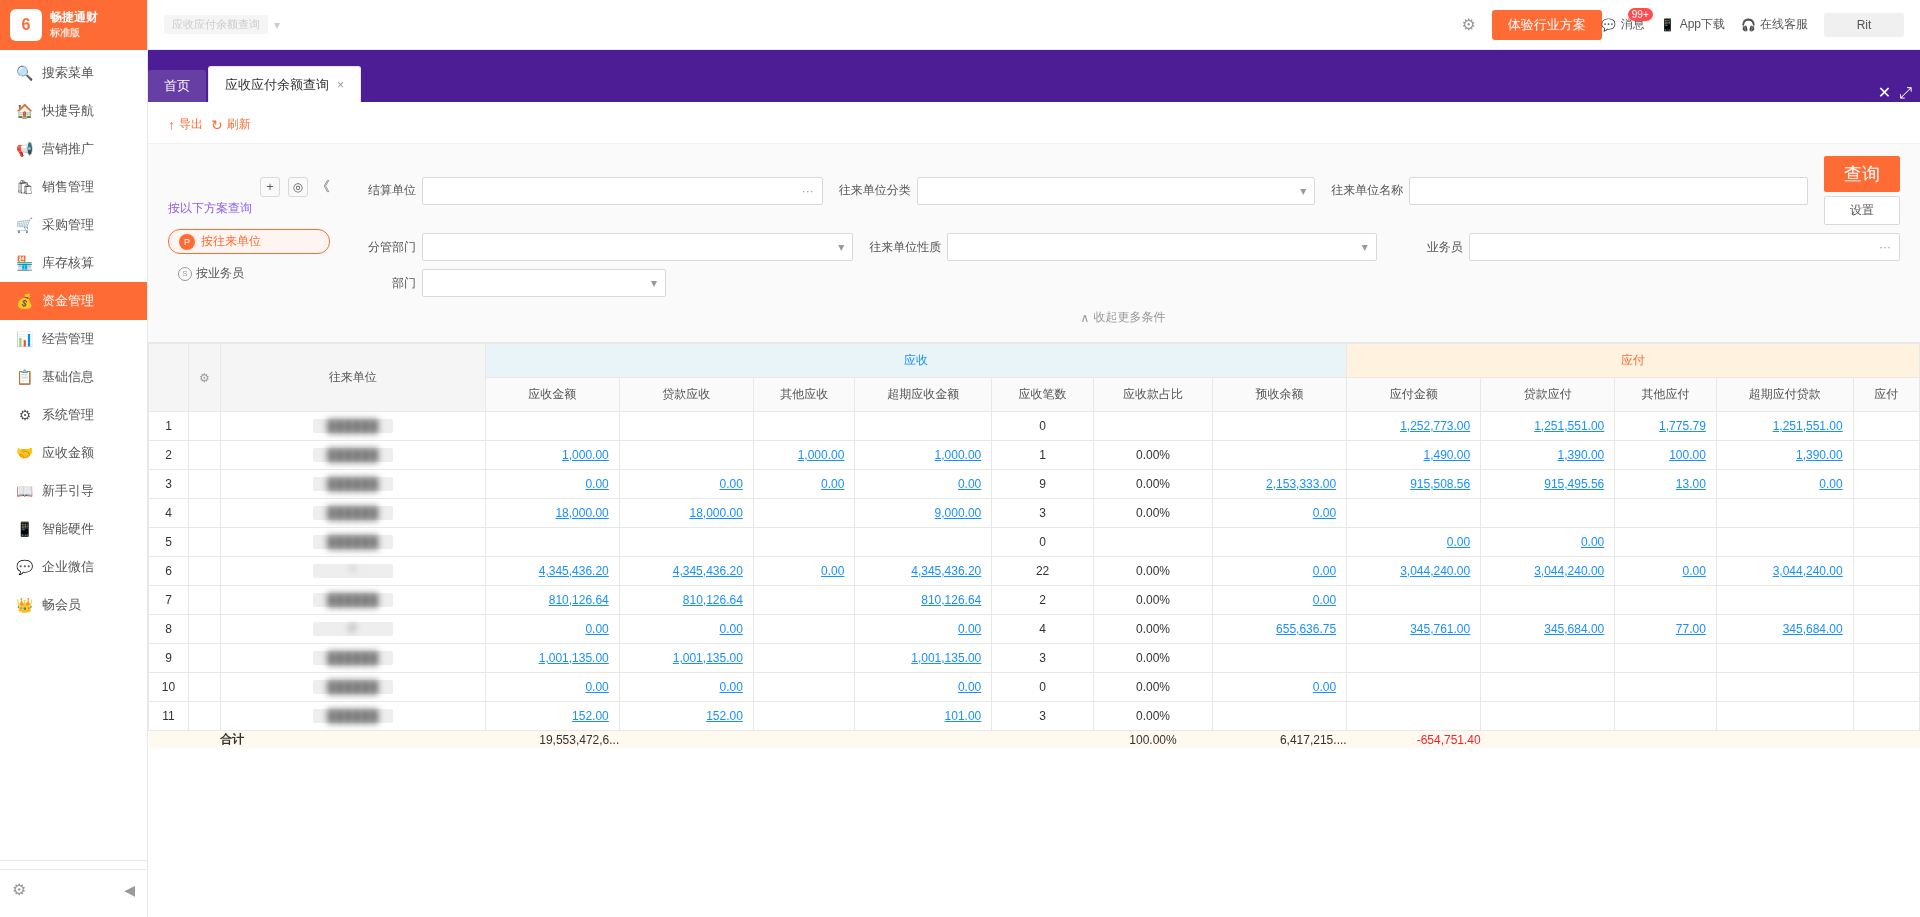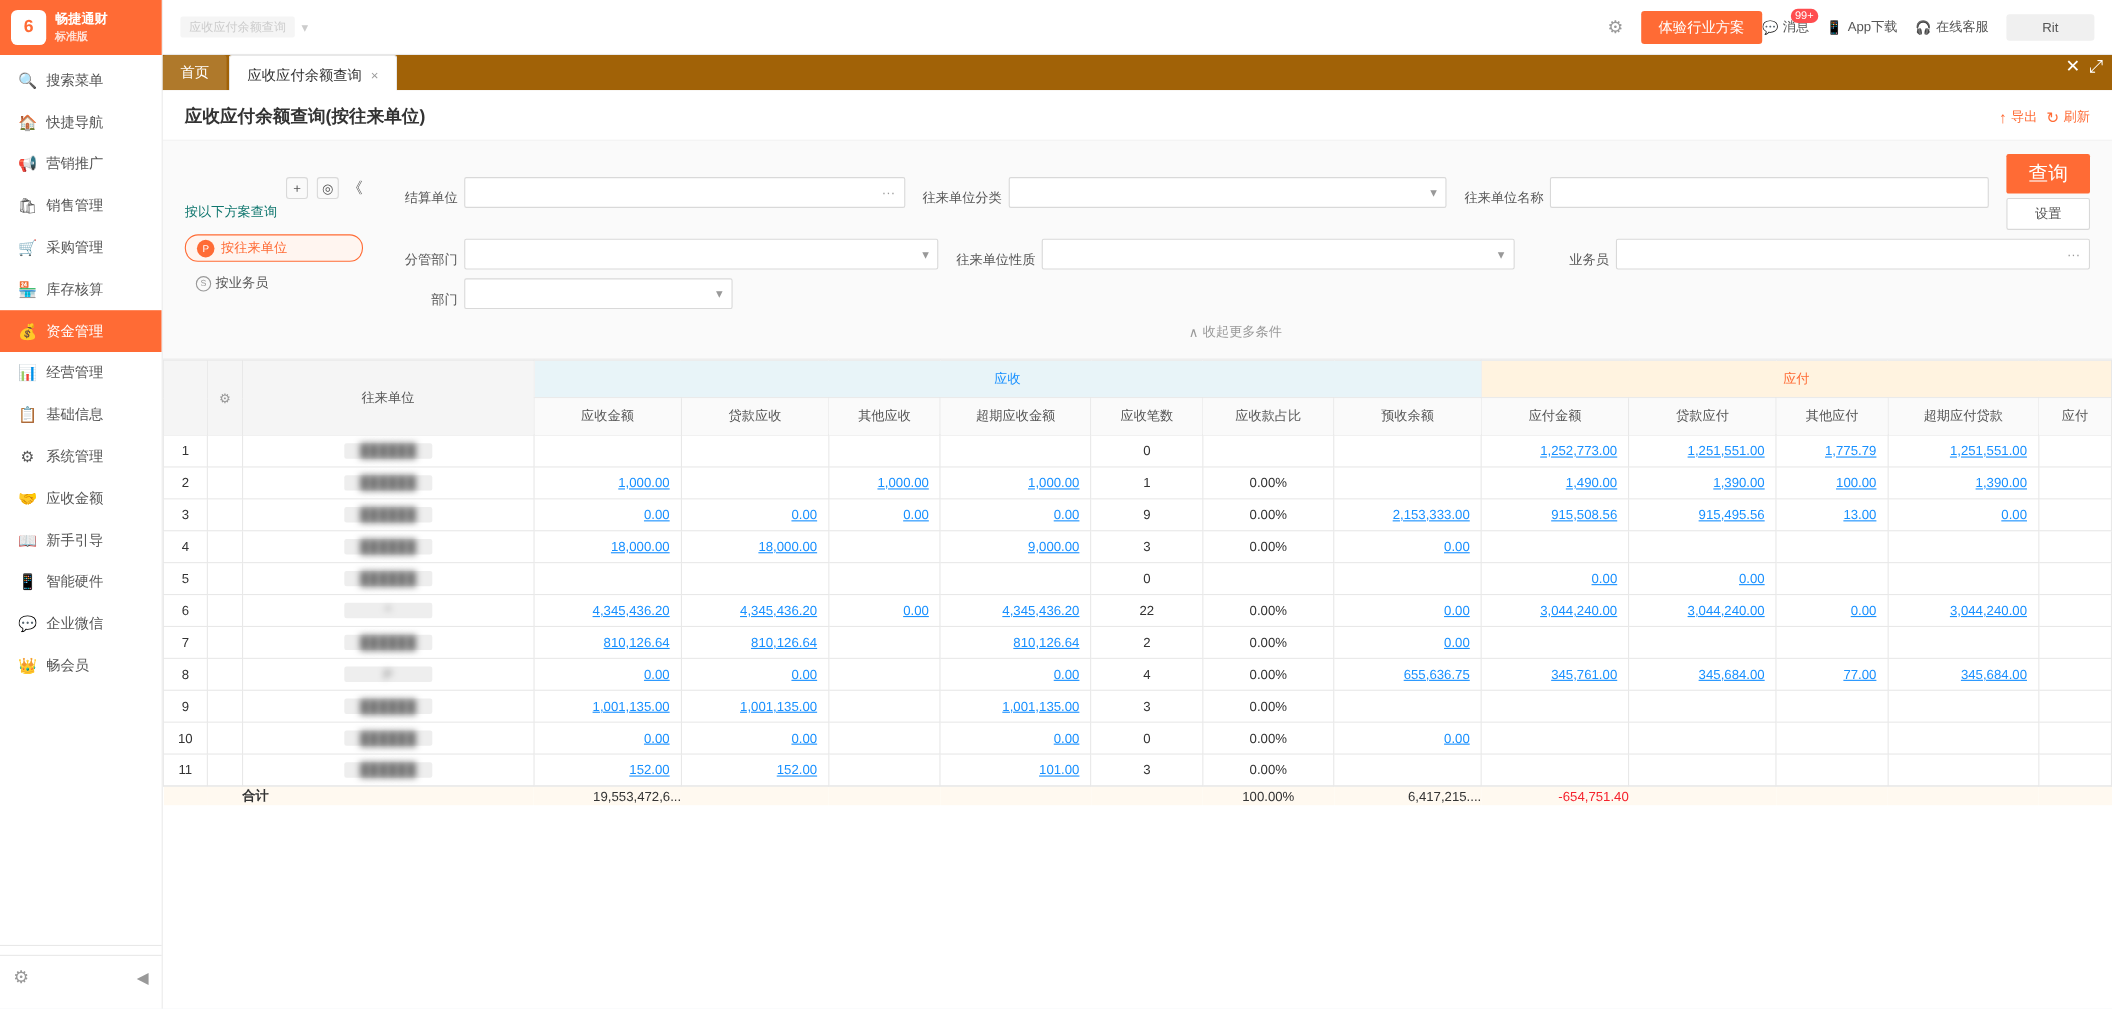--- a/index.html
+++ b/index.html
@@ -47,34 +47,34 @@
     
     .page-header { padding: 14px 20px 10px; display: flex; align-items: center; border-bottom: 1px solid #f0f0f0; }
     .page-title { font-size: 16px; font-weight: bold; color: #333; flex: 1; }
     .page-actions { display: flex; gap: 8px; }
     .btn-export { display: flex; align-items: center; gap: 4px; color: #ff6b35; cursor: pointer; font-size: 12px; }
     .btn-refresh { display: flex; align-items: center; gap: 4px; color: #ff6b35; cursor: pointer; font-size: 12px; }
 
     
     .filter-area { background: #fafafa; padding: 12px 20px; border-bottom: 1px solid #e8e8e8; }
     .filter-header { display: flex; align-items: center; gap: 8px; margin-bottom: 12px; }
-    .filter-title { color: #0f766e; font-size: 12px; margin-top: 44px; }
+    .filter-title { color: #8b5cf6; font-size: 12px; margin-top: 44px; }
     .filter-add { width: 20px; height: 20px; border: 1px solid #d9d9d9; border-radius: 3px; display: flex; align-items: center; justify-content: center; cursor: pointer; color: #555; font-size: 12px; }
     .filter-icon-btn { width: 20px; height: 20px; border: 1px solid #d9d9d9; border-radius: 3px; display: flex; align-items: center; justify-content: center; cursor: pointer; color: #555; font-size: 12px; }
     .filter-collapse { cursor: pointer; color: #555; font-size: 14px; }
 
     .filter-scheme { display: flex; gap: 4px; margin-bottom: 12px; }
     .scheme-item { display: flex; align-items: center; gap: 6px; padding: 3px 10px; border-radius: 12px; cursor: pointer; font-size: 12px; }
     .scheme-item.active { background: #fff5f0; color: #ff6b35; border: 1px solid #ff6b35; }
     .scheme-item .s-dot { width: 16px; height: 16px; background: #ff6b35; border-radius: 50%; display: flex; align-items: center; justify-content: center; color: white; font-size: 9px; }
     .scheme-item2 { display: flex; align-items: center; gap: 4px; padding: 3px 10px; border-radius: 12px; cursor: pointer; font-size: 12px; color: #555; }
     .scheme-item2 .s-dot2 { width: 14px; height: 14px; border: 1px solid #999; border-radius: 50%; display: flex; align-items: center; justify-content: center; color: #999; font-size: 8px; }
 
     .filter-row { display: flex; align-items: center; gap: 16px; margin-bottom: 8px; }
-    .filter-field { display: flex; align-items: flex-end; gap: 6px; flex: 1; min-width: 200px; }
+    .filter-field { display: flex; align-items: center; gap: 6px; flex: 1; min-width: 200px; }
     .filter-label { color: #555; font-size: 12px; white-space: nowrap; min-width: 70px; text-align: right; }
     .filter-input { flex: 1; height: 28px; border: 1px solid #d9d9d9; border-radius: 2px; padding: 0 8px; font-size: 12px; background: white; display: flex; align-items: center; color: #999; cursor: pointer; }
     .filter-input-dots { margin-left: auto; color: #999; }
     .filter-select { flex: 1; height: 28px; border: 1px solid #d9d9d9; border-radius: 2px; padding: 0 8px; font-size: 12px; background: white; display: flex; align-items: center; justify-content: space-between; color: #999; cursor: pointer; }
 
     .collapse-btn { display: flex; align-items: center; justify-content: center; gap: 4px; color: #999; cursor: pointer; font-size: 12px; padding: 4px; margin-top: 4px; }
 
     .filter-actions { display: flex; flex-direction: column; gap: 4px; }
     .btn-query { background: #ff6b35; color: white; border: none; padding: 6px 20px; border-radius: 2px; cursor: pointer; font-size: 18px; white-space: nowrap; }
     .btn-setting { background: white; color: #555; border: 1px solid #d9d9d9; padding: 5px 16px; border-radius: 2px; cursor: pointer; font-size: 12px; white-space: nowrap; }
@@ -202,38 +202,37 @@
       <div class="topbar-service">
         <span>🎧</span>
         <span>在线客服</span>
       </div>
       <div class="topbar-avatar" style="display:flex;align-items:center;justify-content:center;background:#f0f0f0;border-radius:3px;padding:0 8px;font-size:12px;color:#555;">
         <span>Rit</span>
       </div>
     </div>
   </div>
 
-  <div style="background:#a16207; height:32px; display:flex; align-items:flex-start; flex-shrink:0;">
+  <div style="background:#4c1d95; height:52px; display:flex; align-items:flex-end; flex-shrink:0;">
     <div id="tab-home" class="tab home" style="background:rgba(255,255,255,0.15);color:white;height:32px;border-radius:3px 3px 0 0;margin-left:0;border:none;">
       <span>首页</span>
     </div>
     <div id="tab-ar-ap" class="tab active" style="background:white;color:#333;height:36px;border-radius:3px 3px 0 0;border:1px solid #e8e8e8;border-bottom:none;">
       <span>应收应付余额查询</span>
       <span class="tab-close" style="margin-left:8px;color:#999;">×</span>
     </div>
     <div class="tab-bar-right" style="margin-left:auto;display:flex;align-items:center;padding-right:8px;gap:8px;">
       <span style="cursor:pointer;color:white;font-size:16px;">✕</span>
       <span style="cursor:pointer;color:white;font-size:16px;">⤢</span>
     </div>
   </div>
 
   <div class="content">
 
     <div class="page-header">
-      <div class="page-title">应收应付余额查询(按往来单位)</div>
       <div class="page-actions">
         <div class="btn-export">
           <span style="font-size:14px;">↑</span>
           <span>导出</span>
         </div>
         <div class="btn-refresh">
           <span style="font-size:14px;">↻</span>
           <span>刷新</span>
         </div>
       </div>

